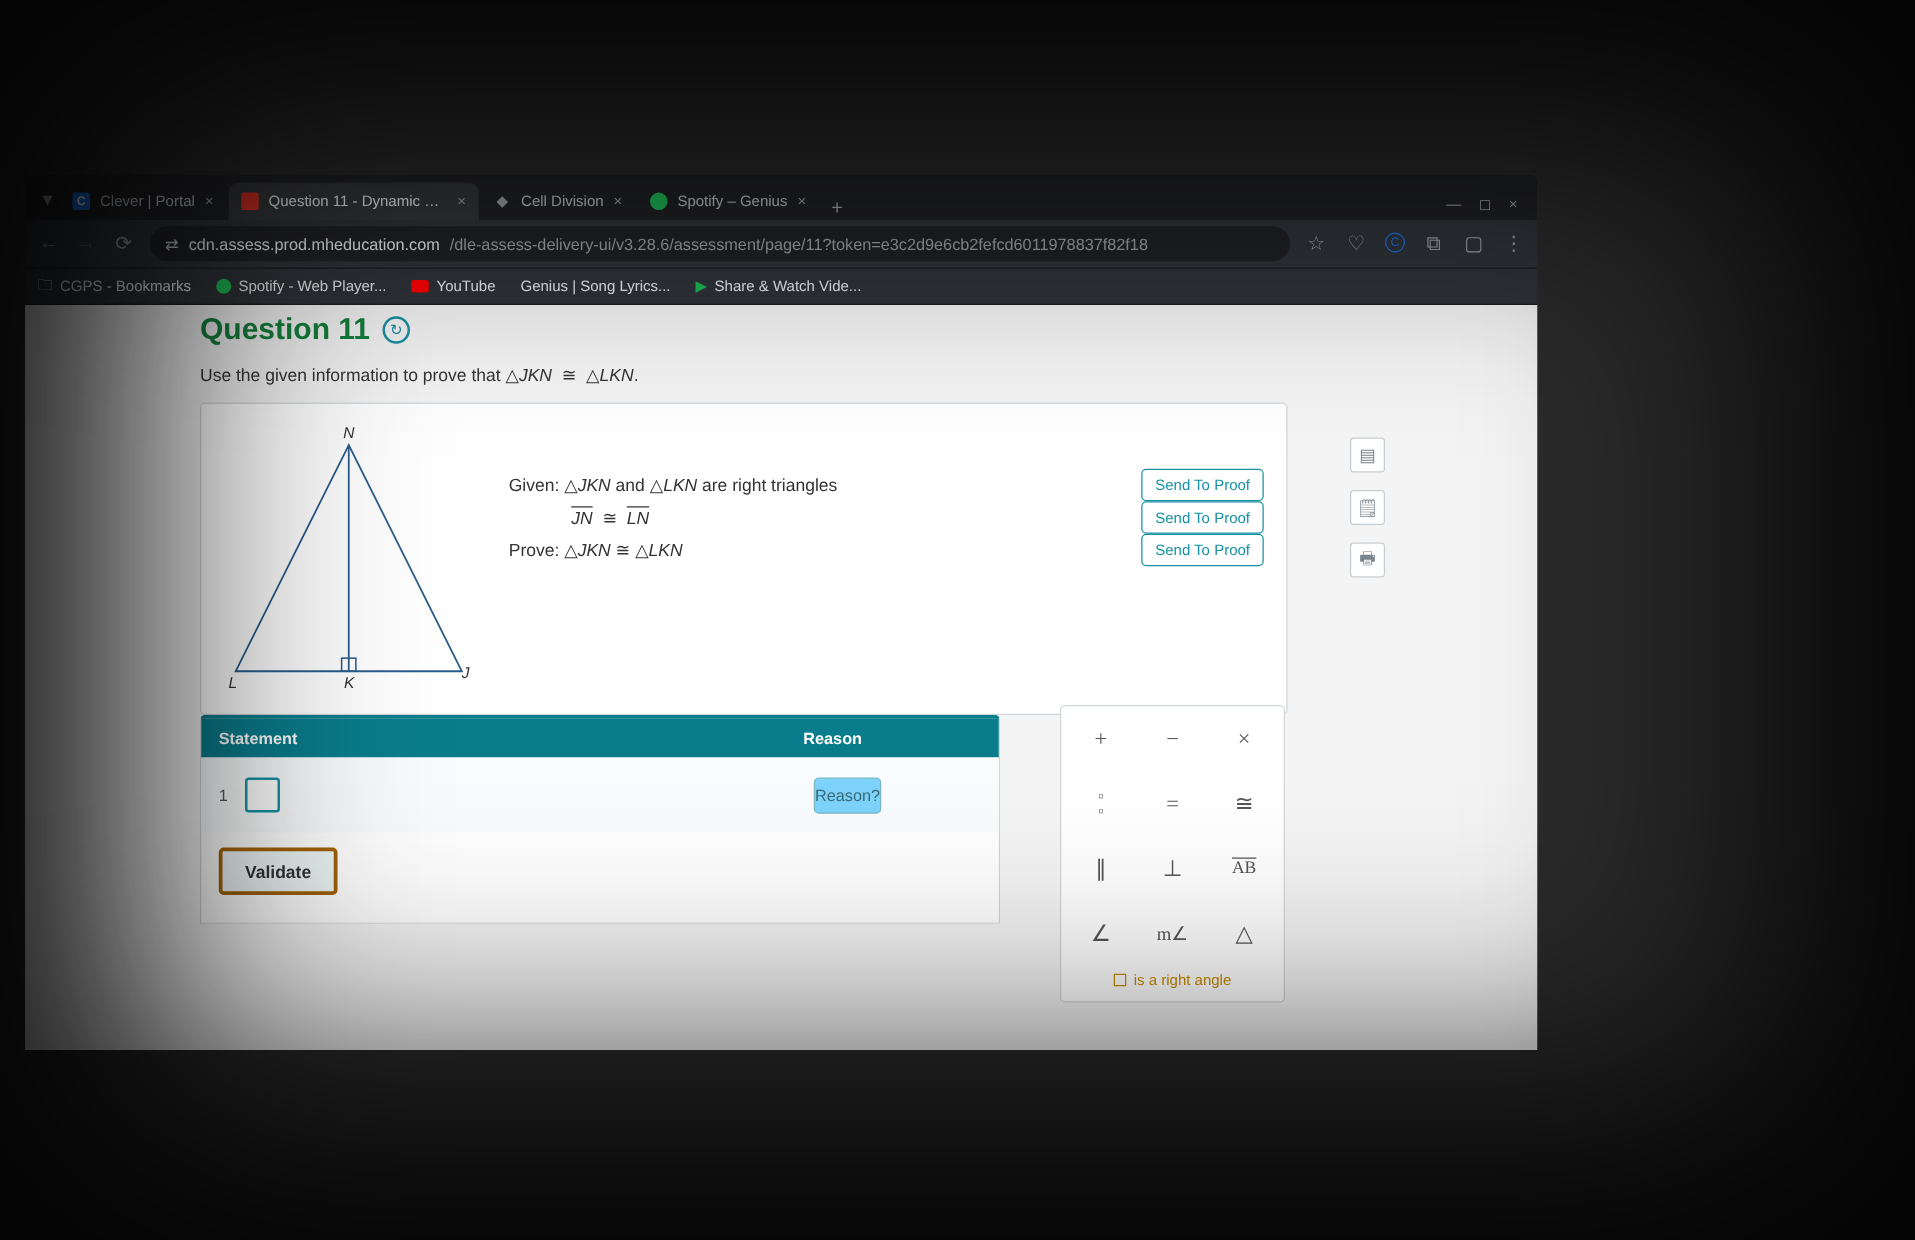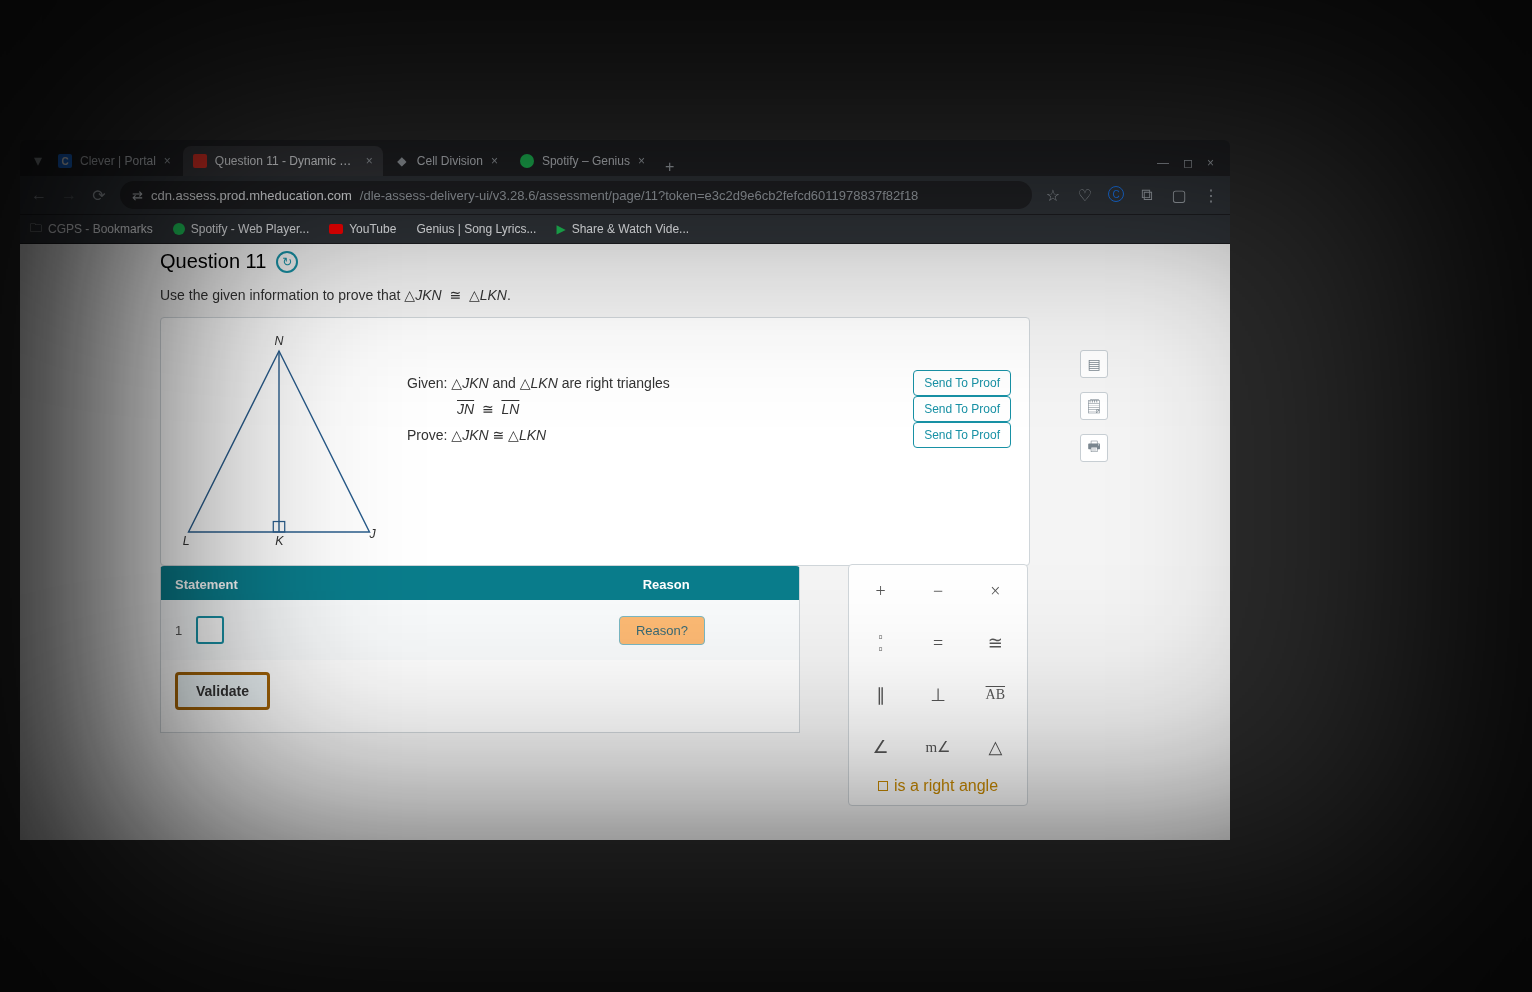--- a/index.html
+++ b/index.html
@@ -96,21 +96,21 @@
     position: relative;
     overflow: hidden;
   }
   .content-col {
     position:absolute;
     left: 140px;
     top: 6px;
     width: 870px;
   }
   .q-header { display:flex; align-items:center; gap:10px; margin-bottom:14px; }
-  .q-title { font-size:20px; font-weight:normal; color:#000000; }
+  .q-title { font-size:24px; font-weight:bold; color:#15803d; }
   .q-icon { width:22px; height:22px; border:2px solid #1891a5; border-radius:50%; display:flex; align-items:center;justify-content:center; color:#1891a5; font-size:12px; }
 
   .prompt { font-size:14px; color:#333; margin-bottom:14px; }
   .math-tri { font-style:italic; font-family: Liberation Sans, sans-serif; margin-top: 28px; }
   .tri-sym { font-style:normal; }
   .overline { text-decoration: overline; }
 
   .given-panel {
     background:#fff;
     border:1px solid #d0d6da;
@@ -161,22 +161,22 @@
   }
   .proof-row .num { font-size:13px; color:#555; margin-right:14px; }
   .stmt-input {
     width:28px; height:28px; border:2px solid #1891a5; border-radius:3px; background:#fff;
   }
   .reason-btn {
     margin-left:auto;
     margin-right:80px;
     border:1px solid #7ab8c3;
     color:#3a6a75;
-    background:#fdba74;
-    padding:6px 16px;
+    background:#7dd3fc;
+    padding:6px 0;
     border-radius:4px;
     font-size:13px;
     cursor:pointer;
   }
   .validate-row { padding: 12px 14px 22px 14px; }
   .validate-btn {
     border:3px solid #a16207;
     background:#eef6f8;
     color:#333;
     font-weight:bold;
@@ -204,21 +204,21 @@
   }
   .sym-btn {
     width:42px; height:32px;
     display:flex; align-items:center; justify-content:center;
     font-size:18px; color:#555;
     cursor:pointer;
     font-family: "Times New Roman", serif;
   }
   .sym-phrase {
     text-align:center;
-    font-size:16px;
+    font-size:12px;
     color:#c98a00;
     display:flex;
     align-items:center;
     justify-content:center;
     gap:6px;
     margin-top:14px;
   }
   .orange-square { width:10px; height:10px; border:1.5px solid #c98a00; }
 
   .right-rail {

